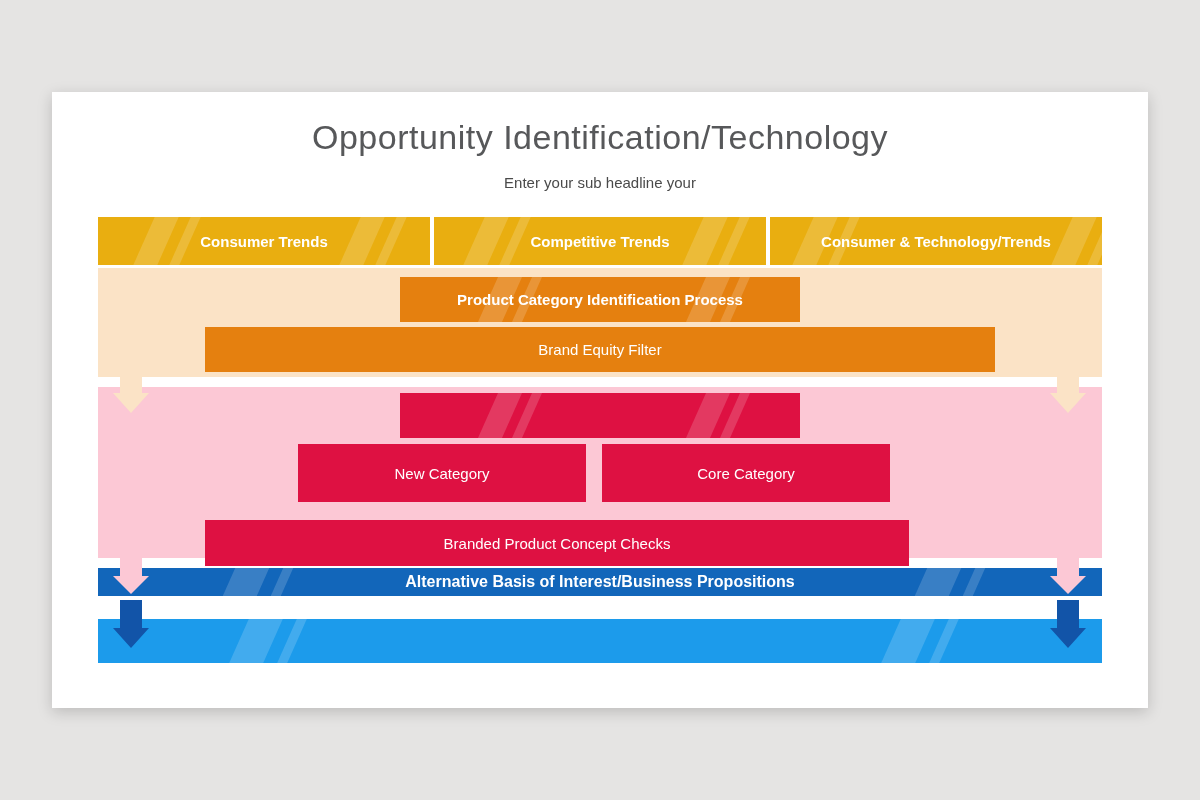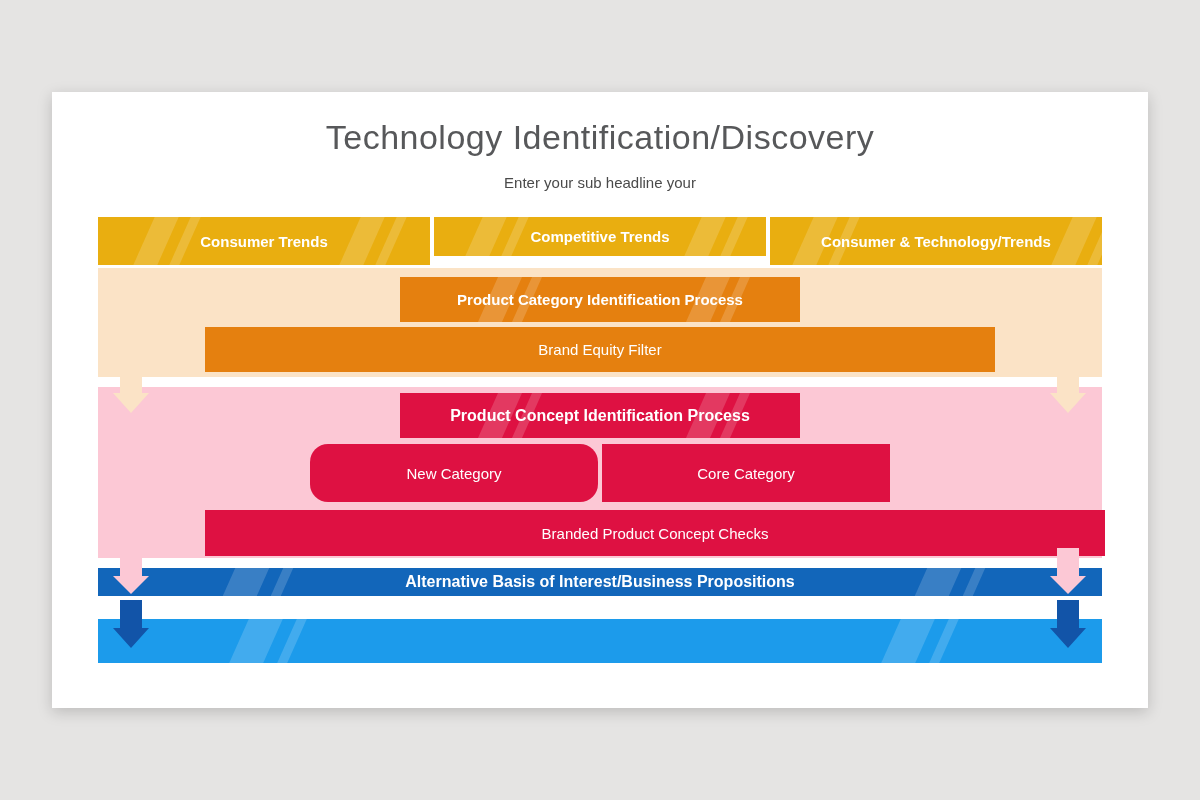--- a/index.html
+++ b/index.html
@@ -60,33 +60,33 @@
   }
   .sh.thin{ width:10px; }
   .arrow{ position:absolute; z-index:3; }
   .lbl{ position:relative; z-index:2; padding:0 10px; }
 </style>
 </head>
 <body>
 
 <div class="card">
 
-  <h1 class="title">Technology Identification/Discovery</h1>
+  <h1 class="title">Opportunity Identification/Technology</h1>
   <div class="subtitle">Enter your sub headline your</div>
 
   <div class="diagram">
 
     <div class="bar gold bold" style="left:0;top:125px;width:332px;height:48px;">
       <i class="sh" style="left:14%"></i>
       <i class="sh thin" style="left:calc(14% + 36px)"></i>
       <i class="sh" style="left:76%"></i>
       <i class="sh thin" style="left:calc(76% + 36px)"></i>
       <span class="lbl">Consumer Trends</span>
     </div>
-    <div class="bar gold bold" style="left:336px;top:125px;width:332px;height:39px;">
+    <div class="bar gold bold" style="left:336px;top:125px;width:332px;height:48px;">
       <i class="sh" style="left:12%"></i>
       <i class="sh thin" style="left:calc(12% + 36px)"></i>
       <i class="sh" style="left:78%"></i>
       <i class="sh thin" style="left:calc(78% + 36px)"></i>
       <span class="lbl">Competitive Trends</span>
     </div>
     <div class="bar gold bold" style="left:672px;top:125px;width:332px;height:48px;">
       <i class="sh" style="left:10%"></i>
       <i class="sh thin" style="left:calc(10% + 36px)"></i>
       <i class="sh" style="left:88%"></i>
@@ -112,29 +112,28 @@
     <svg class="arrow" style="left:952px;top:273px;" width="36" height="48" viewBox="0 0 36 48">
       <path d="M7 0 H29 V28 H36 L18 48 L0 28 H7 Z" fill="#FBE3C6"></path>
     </svg>
 
     <div class="band pink" style="left:0;top:295px;width:1004px;height:171px;"></div>
     <div class="bar crimson bold" style="left:302px;top:301px;width:400px;height:45px;font-size:16px;">
       <i class="sh" style="left:22%"></i>
       <i class="sh thin" style="left:calc(22% + 34px)"></i>
       <i class="sh" style="left:74%"></i>
       <i class="sh thin" style="left:calc(74% + 34px)"></i>
-      <span class="lbl">Product Concept Identification Process</span>
     </div>
-    <div class="bar crimson" style="left:212px;top:352px;width:288px;height:58px;border-radius:18px;">
+    <div class="bar crimson" style="left:200px;top:352px;width:288px;height:58px;">
       <span class="lbl">New Category</span>
     </div>
     <div class="bar crimson" style="left:504px;top:352px;width:288px;height:58px;">
       <span class="lbl">Core Category</span>
     </div>
-    <div class="bar crimson" style="left:107px;top:418px;width:900px;height:46px;">
+    <div class="bar crimson" style="left:107px;top:428px;width:704px;height:46px;">
       <span class="lbl">Branded Product Concept Checks</span>
     </div>
 
     <svg class="arrow" style="left:15px;top:456px;" width="36" height="46" viewBox="0 0 36 46">
       <path d="M7 0 H29 V28 H36 L18 46 L0 28 H7 Z" fill="#FCC8D5"></path>
     </svg>
     <svg class="arrow" style="left:952px;top:456px;" width="36" height="46" viewBox="0 0 36 46">
       <path d="M7 0 H29 V28 H36 L18 46 L0 28 H7 Z" fill="#FCC8D5"></path>
     </svg>
 

